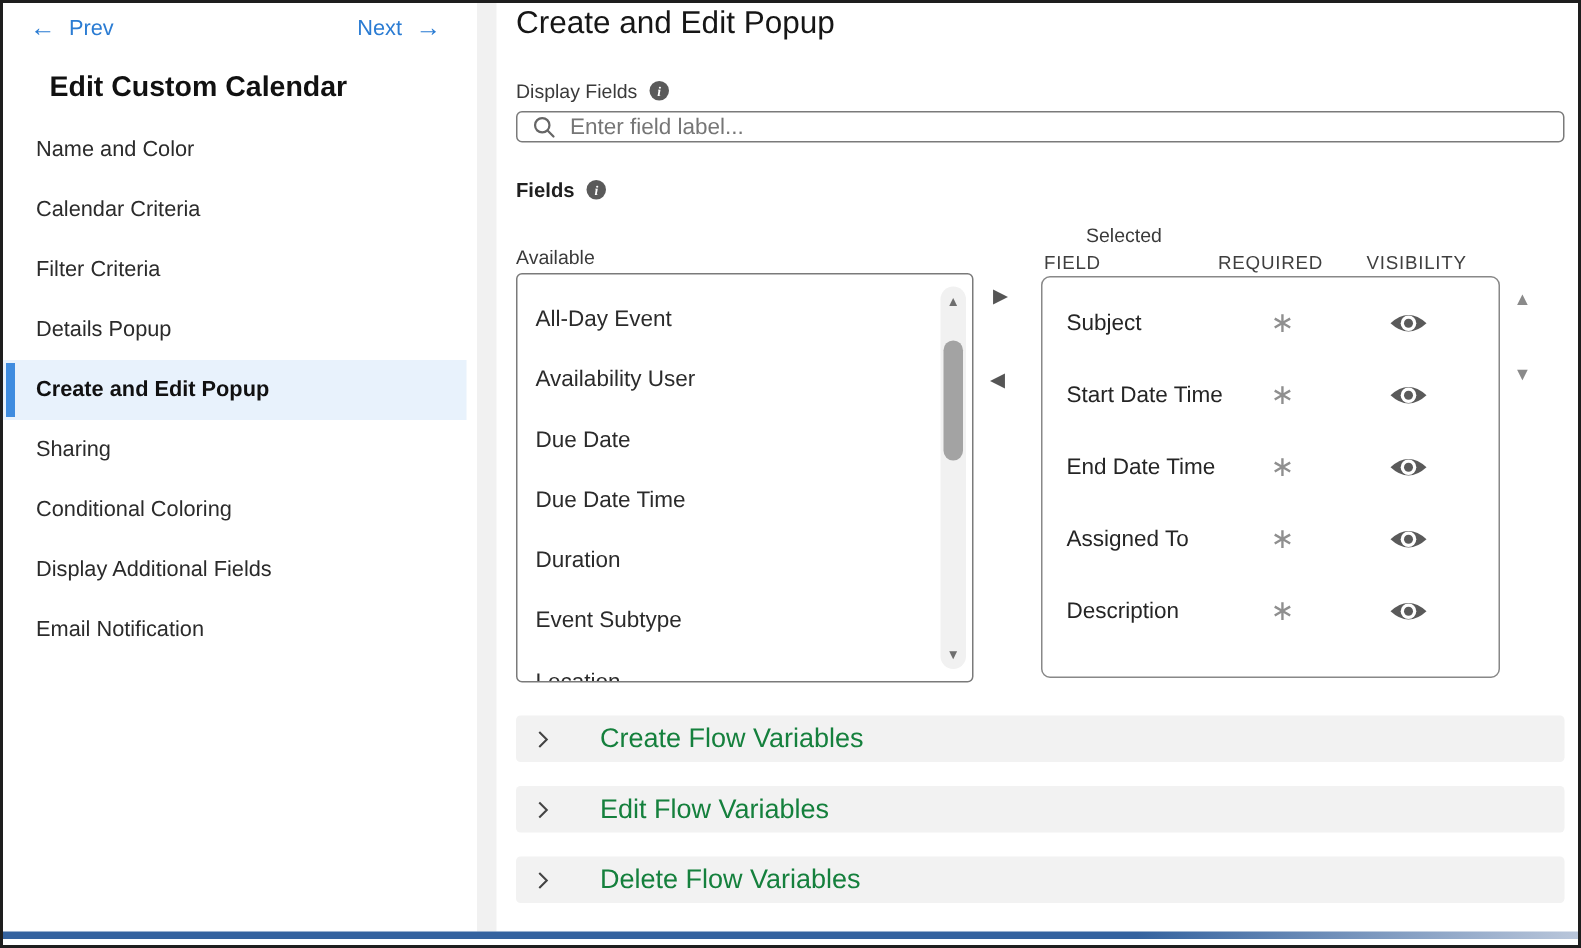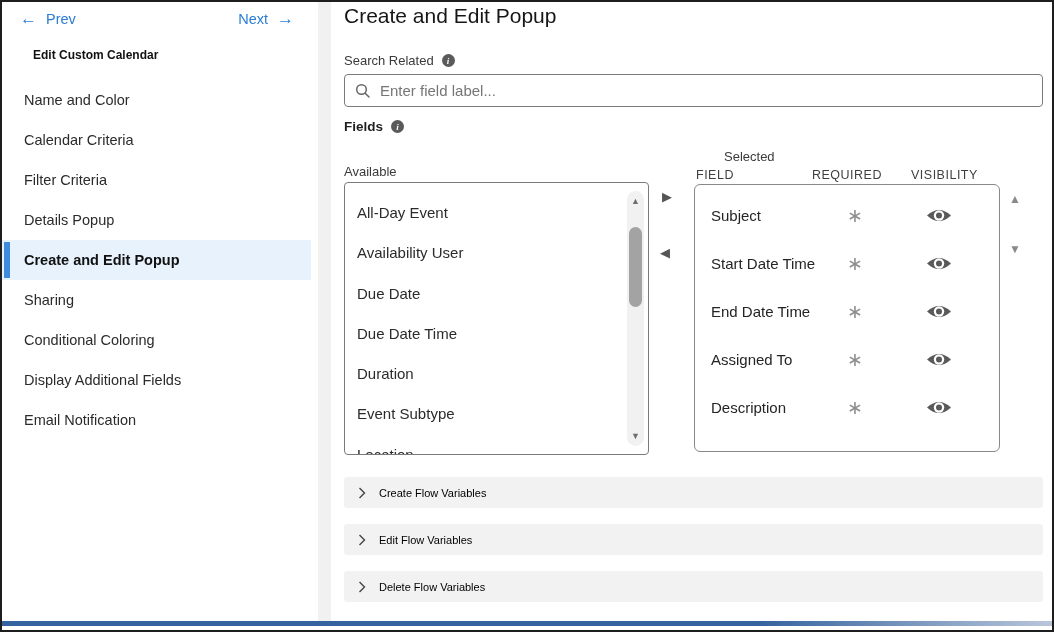--- a/index.html
+++ b/index.html
@@ -14,36 +14,36 @@
   }
   *{margin:0;padding:0;box-sizing:border-box;}
   body{background:#fff;font-family:"Liberation Sans",sans-serif;}
   .screen{position:relative;width:1054px;height:632px;border:2px solid #1e1e1e;background:#fff;overflow:hidden;}
 
   
   .sidebar{position:absolute;left:0;top:0;width:316px;height:619px;background:#fff;}
   .nav-row{position:absolute;left:18px;right:24px;top:8px;display:flex;justify-content:space-between;align-items:center;}
   .nav-link{color:var(--link-blue);font-size:14.5px;display:flex;align-items:center;gap:9px;cursor:pointer;}
   .nav-link .arr{font-size:17px;line-height:1;}
-  .side-title{position:absolute;left:31px;top:46px;font-size:12px;font-weight:bold;color:#111;text-align:right;}
+  .side-title{position:absolute;left:31px;top:46px;font-size:19px;font-weight:bold;color:#111;text-align:right;}
   .side-items{position:absolute;left:0;top:78px;width:309px;}
   .side-item{position:relative;height:40px;display:flex;align-items:center;padding-left:22px;font-size:14.5px;color:#2b2b2b;cursor:pointer;}
   .side-item.active{background:var(--active-bg);font-weight:bold;color:#111;}
   .side-item.active::before{content:"";position:absolute;left:2px;top:2px;bottom:2px;width:6px;background:var(--active-bar);}
 
   .gutter{position:absolute;left:316px;top:0;width:13px;height:619px;background:#f1f1f1;}
 
   
   .main-title{position:absolute;left:342px;top:2px;font-size:21px;color:#161616;}
   .field-label{position:absolute;font-size:13px;color:#3a3a3a;display:flex;align-items:center;gap:8px;}
   .lbl-search{left:342px;top:51px;}
   .lbl-fields{left:342px;top:117px;font-size:13.5px;font-weight:bold;color:#1f1f1f;}
   .info-icon{display:inline-flex;align-items:center;justify-content:center;width:13px;height:13px;border-radius:50%;background:var(--icon-gray);color:#fff;font-size:9px;font-weight:bold;font-family:"Liberation Serif",serif;font-style:italic;}
 
-  .search-box{position:absolute;left:342px;top:72px;width:699px;height:33px;border:1px solid #7a7a7a;border-radius:4px;background:#fff;display:flex;align-items:center;padding:0 10px;gap:9px;}
+  .search-box{position:absolute;left:342px;top:72px;width:699px;height:21px;border:1px solid #7a7a7a;border-radius:4px;background:#fff;display:flex;align-items:center;padding:0 10px;gap:9px;}
   .search-box input{border:none;outline:none;flex:1;font-size:15px;color:#222;font-family:"Liberation Sans",sans-serif;background:transparent;}
   .search-box input::placeholder{color:#767676;}
 
   .list-label{position:absolute;font-size:13px;color:#3a3a3a;}
   .lbl-available{left:342px;top:162px;}
   .lbl-selected{left:722px;top:147px;}
 
   .avail-box{position:absolute;left:342px;top:180px;width:305px;height:273px;border:1px solid #7a7a7a;border-radius:4px;background:#fff;overflow:hidden;}
   .avail-list{list-style:none;padding-top:10px;}
   .avail-list li{height:40.3px;line-height:40.3px;padding-left:12px;font-size:15px;color:#2b2b2b;white-space:nowrap;cursor:pointer;}
@@ -67,21 +67,21 @@
   .sel-row .fname{position:absolute;left:16px;font-size:15px;color:#252525;white-space:nowrap;}
   .sel-row .req{position:absolute;left:152px;font-size:19px;color:var(--asterisk-gray);}
   .sel-row .eye{position:absolute;left:231px;display:flex;align-items:center;cursor:pointer;}
 
   .reorder-btn{position:absolute;font-size:12px;color:#8a8a8a;line-height:1;cursor:pointer;background:none;border:none;}
   .btn-up{left:1007px;top:191px;}
   .btn-down{left:1007px;top:241px;}
 
   .accordion{position:absolute;left:342px;width:699px;height:31px;background:var(--accordion-bg);border-radius:3px;display:flex;align-items:center;padding-left:14px;gap:13px;cursor:pointer;}
   .acc-0{top:475px;} .acc-1{top:522px;} .acc-2{top:569px;}
-  .accordion .acc-label{font-size:11px;color:#000000;}
+  .accordion .acc-label{font-size:18px;color:#15803d;margin-left:21px;}
 
   .bottom-strip{position:absolute;left:0;top:619px;width:1050px;height:5px;background:linear-gradient(to right,var(--strip-blue) 0%,var(--strip-blue) 72%,var(--strip-fade) 100%);}
 </style>
 </head>
 <body>
 
 <div class="screen">
 
   <div class="sidebar">
     <div class="nav-row">
@@ -124,21 +124,21 @@
           <span>Email Notification</span>
         </div>
     </div>
   </div>
 
   <div class="gutter"></div>
 
   <div class="main-title">Create and Edit Popup</div>
 
   <div class="field-label lbl-search">
-    <span>Search Related</span>
+    <span>Display Fields</span>
     <span class="info-icon">i</span>
   </div>
 
   <div class="search-box">
     <svg width="16" height="16" viewBox="0 0 16 16">
       <circle cx="6.5" cy="6.5" r="4.8" fill="none" stroke="#666" stroke-width="1.5"></circle>
       <line x1="10.2" y1="10.2" x2="14" y2="14" stroke="#666" stroke-width="1.5" stroke-linecap="round"></line>
     </svg>
     <input type="text" placeholder="Enter field label..." style="">
   </div>

